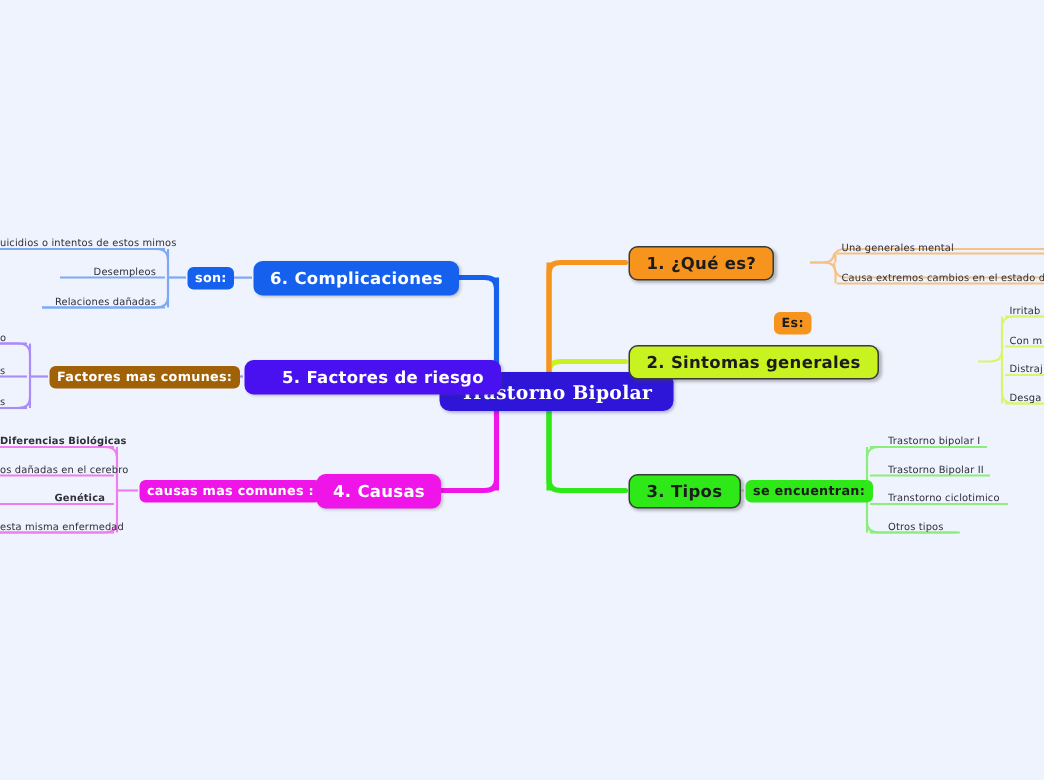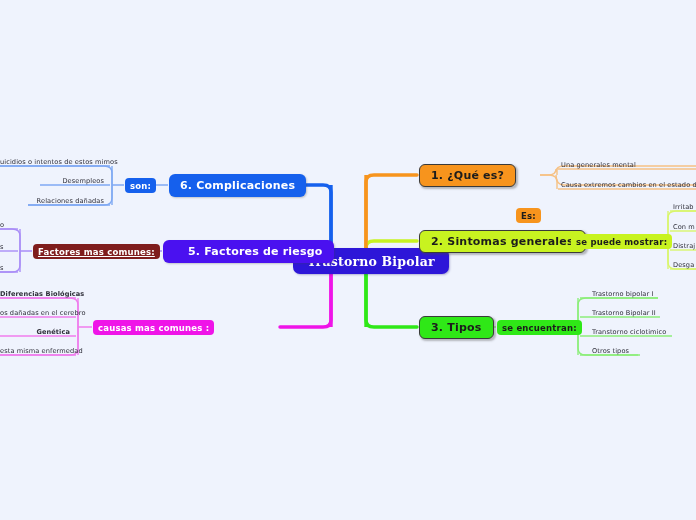--- a/index.html
+++ b/index.html
@@ -146,51 +146,51 @@
   </div>
   <div class="node label" style="left: 516px; top: 168px; background: rgb(247, 148, 29); color: rgb(28, 28, 28); margin-top: 40px;">
     <span>Es:</span>
   </div>
   <div class="leaf" style="left:561px;top:161px;">Una generales mental</div>
   <div class="leaf" style="left:561px;top:181px;">Causa extremos cambios en el estado de anim</div>
 
   <div class="node main" style="left: 419px; top: 230px; background: rgb(200, 243, 32); color: rgb(28, 28, 28);">
     <span>2. Sintomas generales</span>
   </div>
-  <div class="node label" style="left: 571px; top: 234px; background: rgb(200, 243, 32); color: rgb(28, 28, 28);">
-    <span>se puede mostrar:</span>
-  </div>
   <div class="leaf" style="left:673px;top:203px;">Irritab</div>
   <div class="leaf" style="left:673px;top:223px;">Con m</div>
   <div class="leaf" style="left:673px;top:242px;">Distraj</div>
   <div class="leaf" style="left:673px;top:261px;">Desga</div>
 
   <div class="node main" style="left: 419px; top: 316px; background: rgb(47, 232, 23); color: rgb(28, 28, 28);">
     <span>3. Tipos</span>
   </div>
   <div class="node label" style="left: 497px; top: 320px; background: rgb(47, 232, 23); color: rgb(28, 28, 28);">
     <span>se encuentran:</span>
   </div>
   <div class="leaf" style="left:592px;top:290px;">Trastorno bipolar I</div>
   <div class="leaf" style="left:592px;top:309px;">Trastorno Bipolar II</div>
   <div class="leaf" style="left:592px;top:328px;">Transtorno ciclotimico</div>
   <div class="leaf" style="left:592px;top:347px;">Otros tipos</div>
 
+  <div class="node main nb" style="left: 211px; top: 316px; background: rgb(239, 20, 232); color: rgb(255, 255, 255);">
+    <span>4. Causas</span>
+  </div>
   <div class="node label" style="left: 93px; top: 320px; background: rgb(239, 20, 232); color: rgb(255, 255, 255);">
     <span>causas mas comunes :</span>
   </div>
   <div class="leaf b r" style="left:0px;top:290px;width:70px;">Diferencias Biológicas</div>
   <div class="leaf" style="left:0px;top:309px;">os dañadas en el cerebro</div>
   <div class="leaf b r" style="left:0px;top:328px;width:70px;">Genética</div>
   <div class="leaf" style="left:0px;top:347px;">esta misma enfermedad</div>
 
   <div class="node main nb" style="left: 163px; top: 240px; background: rgb(74, 17, 240); color: rgb(255, 255, 255); padding-left: 25px;">
     <span>5. Factores de riesgo</span>
   </div>
-  <div class="node label" style="left: 33px; top: 244px; background: #7f1d1d; color: rgb(255, 255, 255); text-decoration: underline;">
+  <div class="node label" style="left: 33px; top: 244px; background: #a16207; color: rgb(255, 255, 255);">
     <span>Factores  mas comunes:</span>
   </div>
   <div class="leaf" style="left:0px;top:221px;">o</div>
   <div class="leaf" style="left:0px;top:243px;">s</div>
   <div class="leaf" style="left:0px;top:264px;">s</div>
 
   <div class="node main nb" style="left: 169px; top: 174px; background: rgb(21, 96, 237); color: rgb(255, 255, 255);">
     <span>6. Complicaciones</span>
   </div>
   <div class="node label" style="left: 125px; top: 178px; background: rgb(21, 96, 237); color: rgb(255, 255, 255);">

